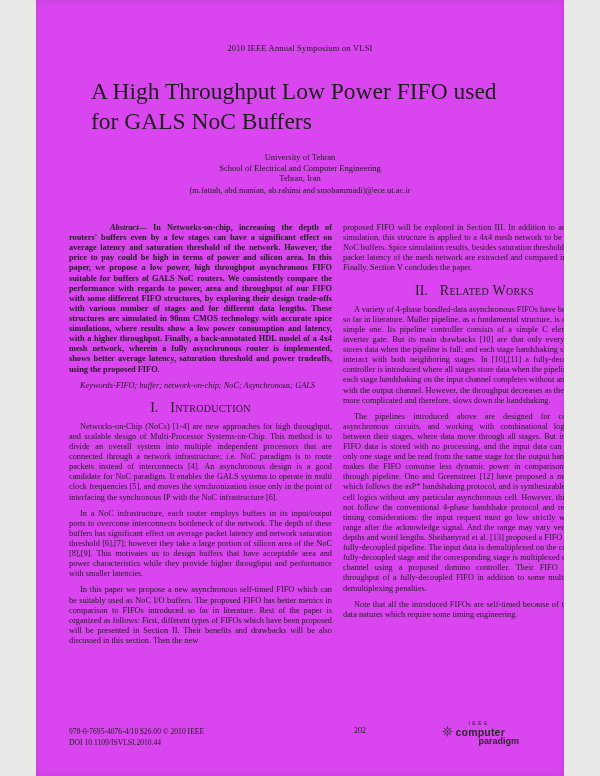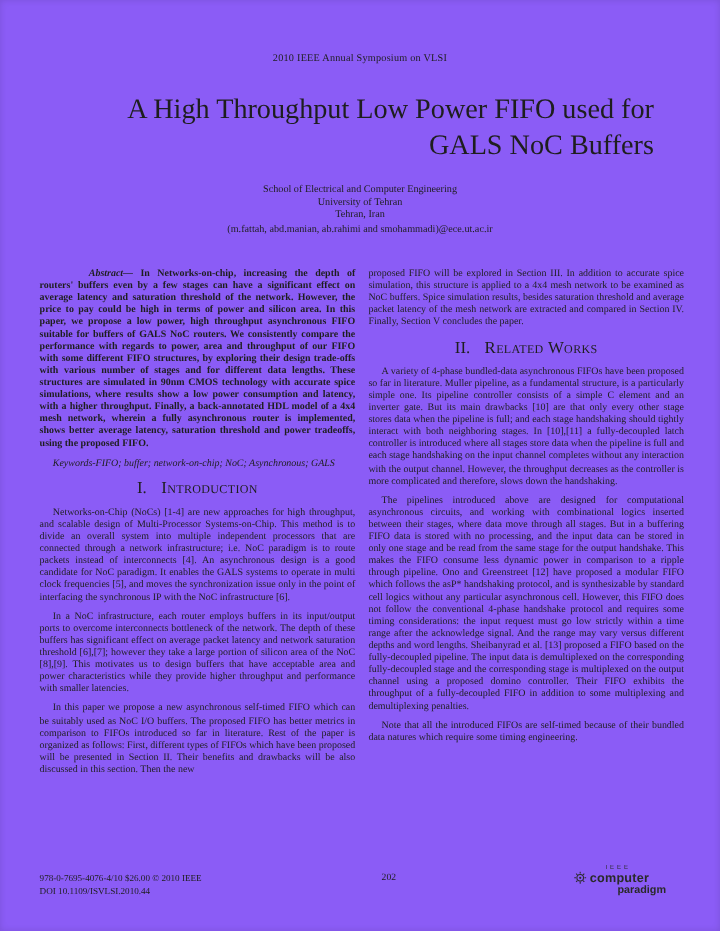--- a/index.html
+++ b/index.html
@@ -1,37 +1,37 @@
 <!DOCTYPE html>
 <html><head>
 <meta charset="utf-8">
 <style>
   html, body { margin: 0; padding: 0; background: #e9e9e7; }
   .page {
     position: relative;
-    width: 600px;
+    width: 528px;
     height: 776px;
     margin: 0 auto;
-    background: #8b5cf6;
+    background: #d946ef;
     color: #1e1e1e;
     font-family: "Liberation Serif", serif;
     overflow: hidden;
     box-shadow: inset 0 0 6px rgba(0,0,0,0.12);
   }
   .conference {
     position: absolute;
     top: 43px; left: 0; right: 0;
     text-align: center;
     font-size: 8.5px;
     letter-spacing: 0.2px;
   }
   .title {
     position: absolute;
     top: 76px; left: 55px; right: 55px;
-    text-align: right;
+    text-align: left;
     font-size: 23.5px;
     font-weight: normal;
     line-height: 1.28;
     margin: 0;
   }
   .authors-block {
     position: absolute;
     top: 152px; left: 0; right: 0;
     text-align: center;
   }
@@ -96,22 +96,22 @@
 </head>
 <body>
 
 <div class="page">
 
   <div class="conference">2010 IEEE Annual Symposium on VLSI</div>
 
   <h1 class="title">A High Throughput Low Power FIFO used for GALS NoC Buffers</h1>
 
   <div class="authors-block">
+    <div class="affil">University of Tehran</div>
     <div class="affil">School of Electrical and Computer Engineering</div>
-    <div class="affil">University of Tehran</div>
     <div class="affil">Tehran, Iran</div>
     <div class="email">(m.fattah, abd.manian, ab.rahimi and smohammadi)@ece.ut.ac.ir</div>
   </div>
 
   <div class="columns">
 
     <div class="col">
       <p class="abstract no-indent"><span class="abstract-label">Abstract—</span><span> In Networks-on-chip, increasing the depth of routers' buffers even by a few stages can have a significant effect on average latency and saturation threshold of the network. However, the price to pay could be high in terms of power and silicon area. In this paper, we propose a low power, high throughput asynchronous FIFO suitable for buffers of GALS NoC routers. We consistently compare the performance with regards to power, area and throughput of our FIFO with some different FIFO structures, by exploring their design trade-offs with various number of stages and for different data lengths. These structures are simulated in 90nm CMOS technology with accurate spice simulations, where results show a low power consumption and latency, with a higher throughput. Finally, a back-annotated HDL model of a 4x4 mesh network, wherein a fully asynchronous router is implemented, shows better average latency, saturation threshold and power tradeoffs, using the proposed FIFO.</span></p>
 
       <p class="keywords">Keywords-FIFO; buffer; network-on-chip; NoC; Asynchronous; GALS</p>

